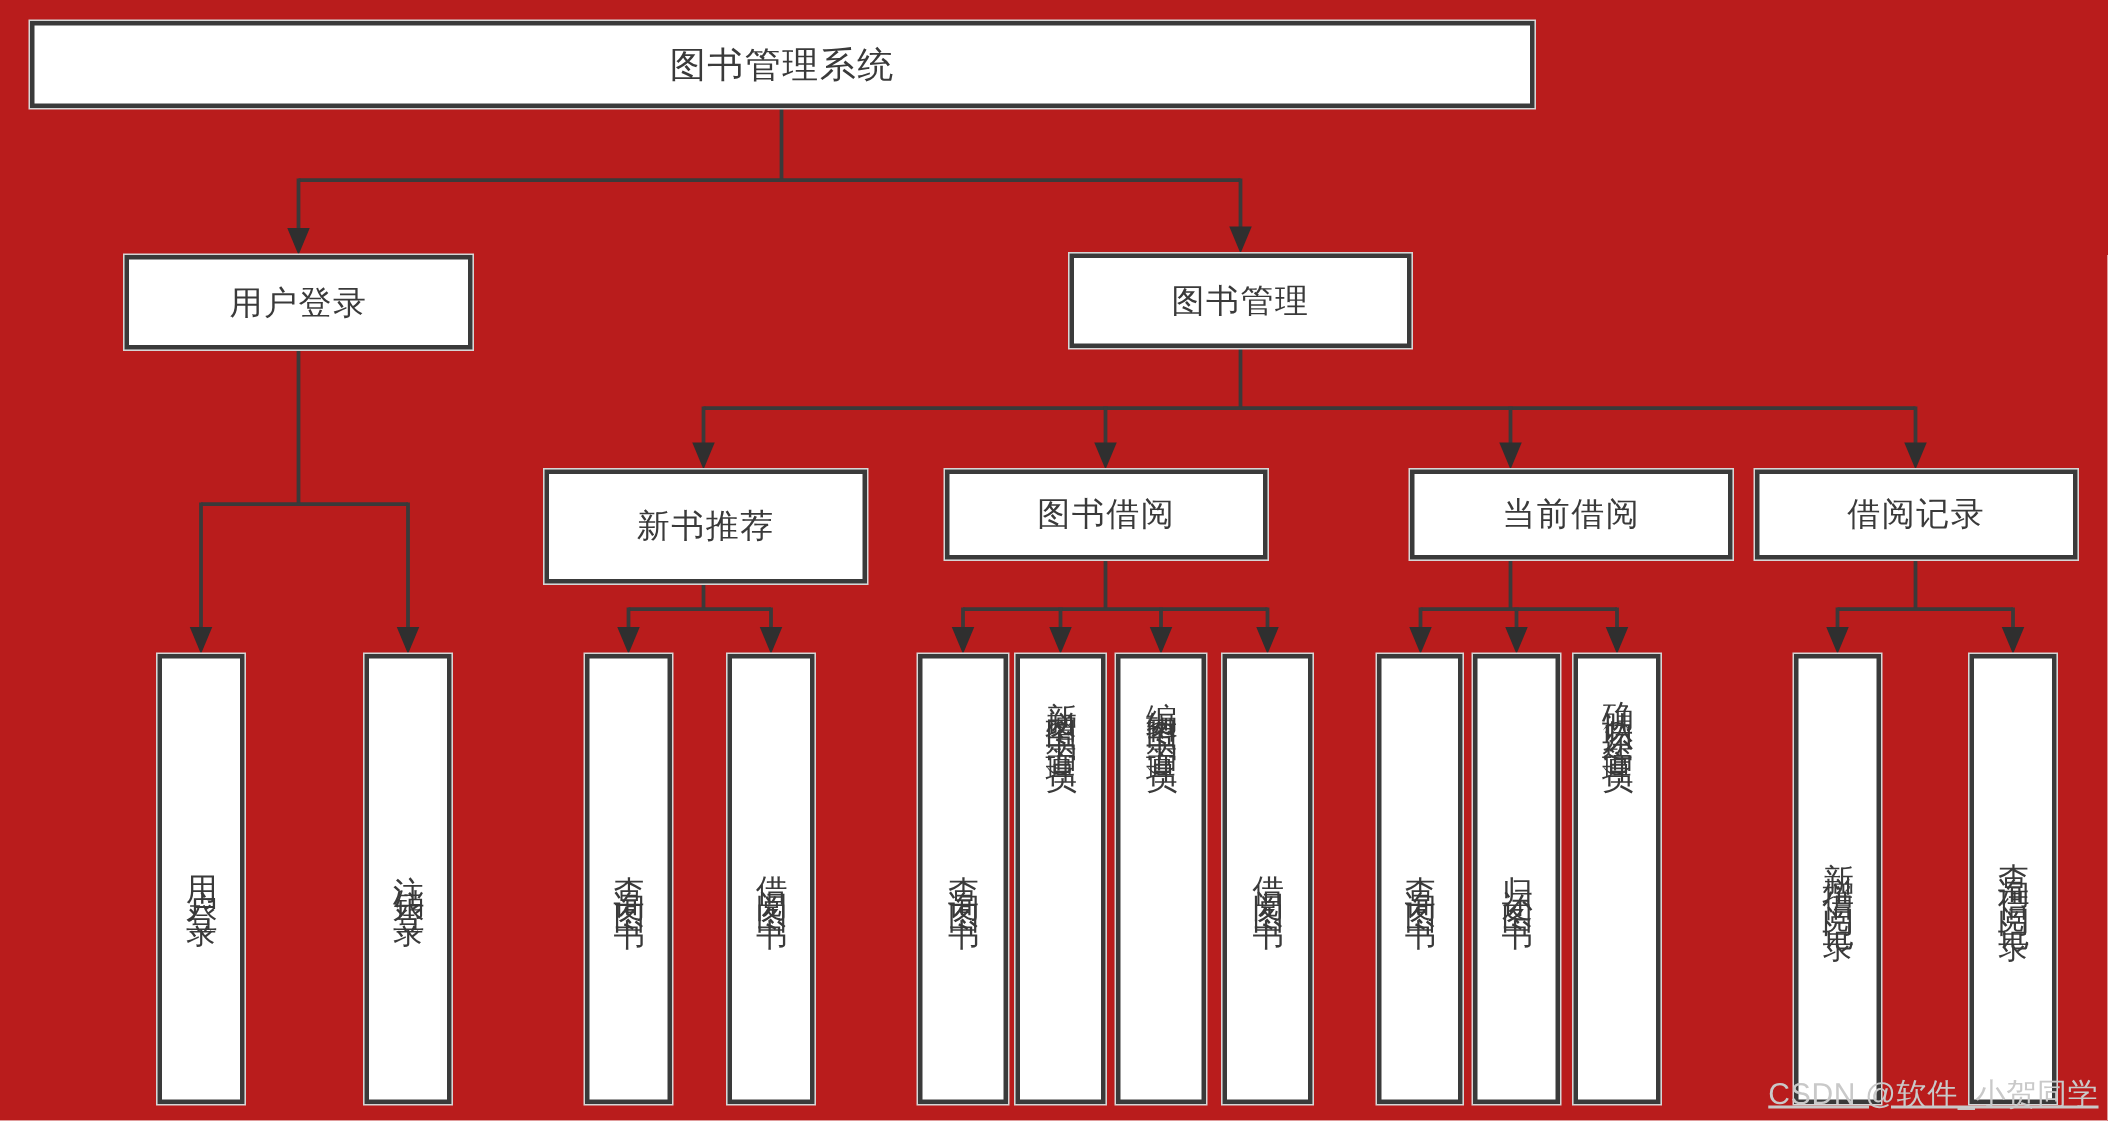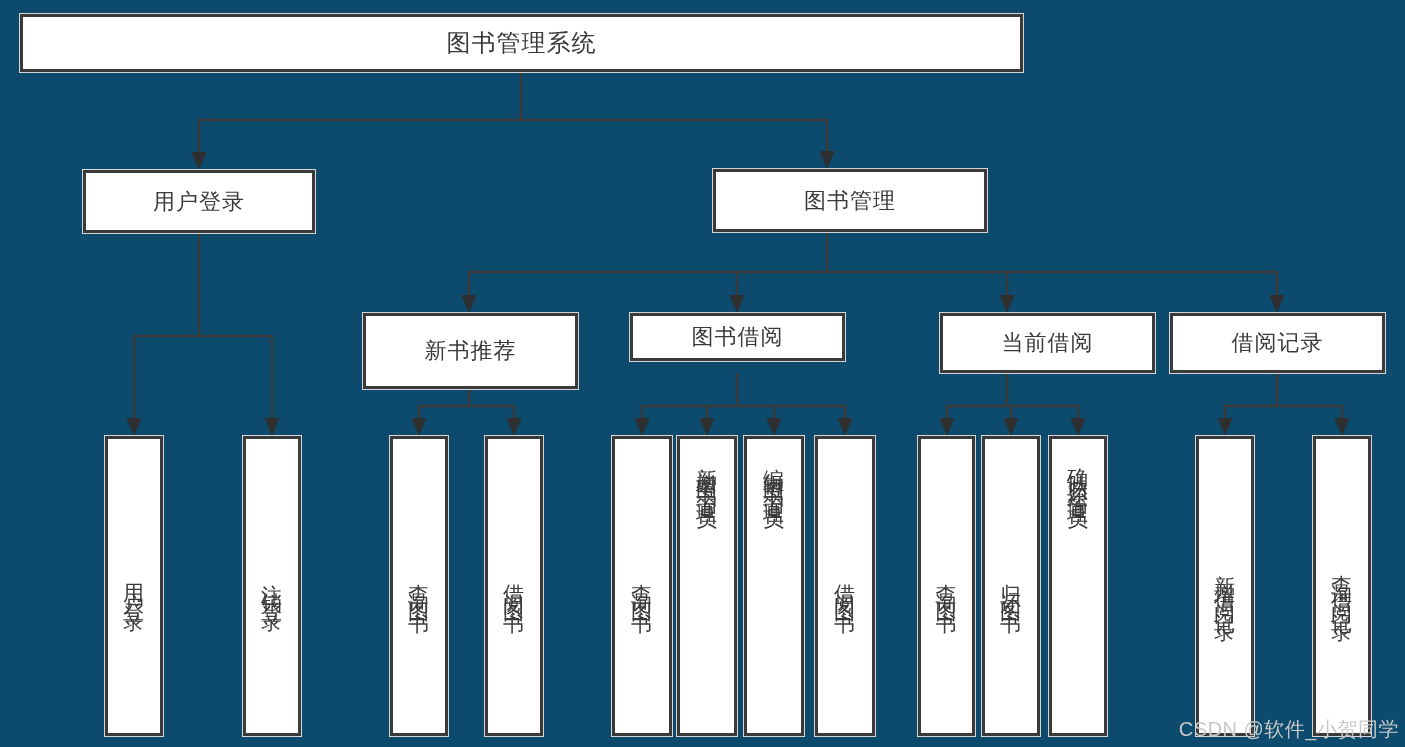--- a/index.html
+++ b/index.html
@@ -1,21 +1,21 @@
 <!DOCTYPE html>
 <html><head>
 <meta charset="utf-8">
 <style>
   * { margin: 0; padding: 0; box-sizing: border-box; }
   html, body { background: #ffffff; }
   .canvas {
     position: relative;
     width: 1405px;
     height: 747px;
-    background: #0c4a6e;
+    background: #b91c1c;
     font-family: "Liberation Sans", "DejaVu Sans", sans-serif;
     color: #333333;
     overflow: hidden;
   }
   .wires {
     position: absolute;
     left: 0; top: 0;
     width: 1405px; height: 747px;
     pointer-events: none;
   }
@@ -31,23 +31,23 @@
   }
   .h-label {
     font-size: 22px;
     letter-spacing: 1px;
     color: #3a3a3a;
     white-space: nowrap;
   }
   .root-box { left: 20px; top: 14px; width: 1003px; height: 58px; }
   .root-box .h-label { font-size: 24px; }
   .lvl2-a { left: 83px;  top: 170px; width: 232px; height: 63px; }
-  .lvl2-b { left: 713px; top: 169px; width: 274px; height: 63px; text-align: center; }
+  .lvl2-b { left: 713px; top: 169px; width: 228px; height: 63px; text-align: center; }
   .grp-0 { left: 363px;  top: 313px; width: 215px; height: 76px; }
-  .grp-1 { left: 630px;  top: 313px; width: 215px; height: 48px; }
+  .grp-1 { left: 630px;  top: 313px; width: 215px; height: 60px; }
   .grp-2 { left: 900px;  top: 313px; width: 215px; height: 60px; margin-left: 40px; }
   .grp-3 { left: 1170px; top: 313px; width: 215px; height: 60px; }
   .leaf {
     position: absolute;
     top: 436px;
     height: 300px;
     background: #ffffff;
     border: 3px solid #3a3a3a;
     box-shadow: 0 0 0 1px #d6d6d6;
     display: flex;
@@ -79,20 +79,21 @@
   .lf-e2 { left: 1313px; width: 58px; }
   .watermark {
     position: absolute;
     right: 6px;
     bottom: 4px;
     font-size: 20px;
     color: #c9c9c9;
     letter-spacing: 0.5px;
     z-index: 10;
     white-space: nowrap;
+    text-decoration: underline;
   }
 </style>
 </head>
 <body>
 
 <div class="canvas">
 
   <svg class="wires" width="1405" height="747" viewBox="0 0 1405 747" stroke="#3a3a3a" stroke-width="2.5" fill="#2f2f2f">
     <g>
       <line x1="521" y1="72" x2="521" y2="120"></line>

